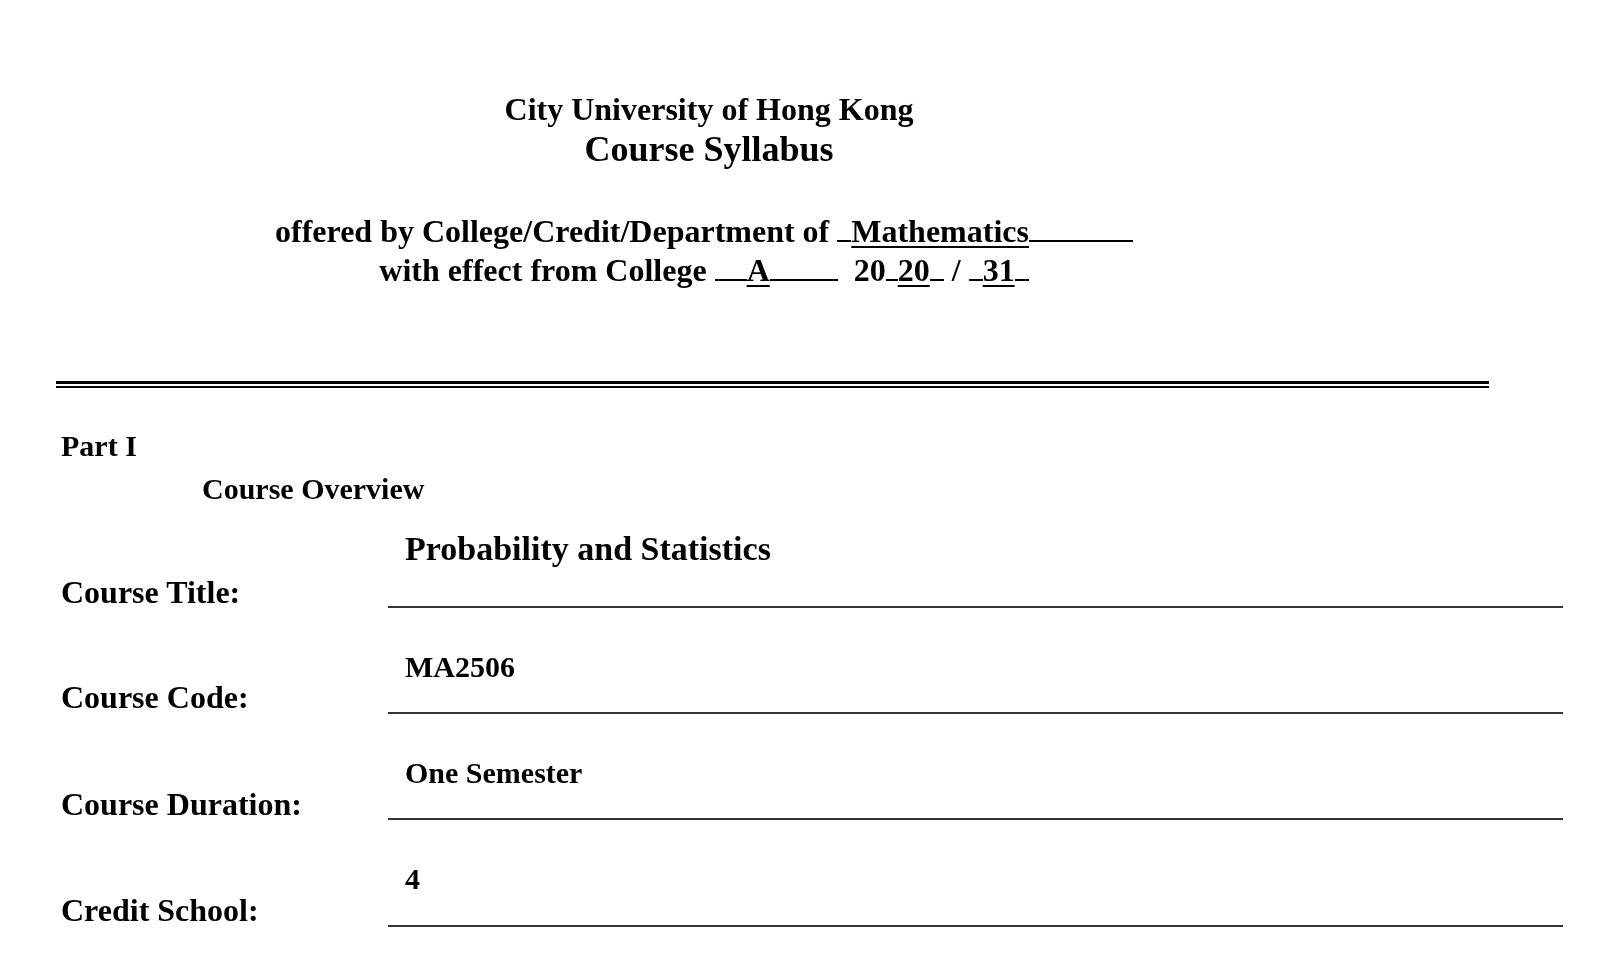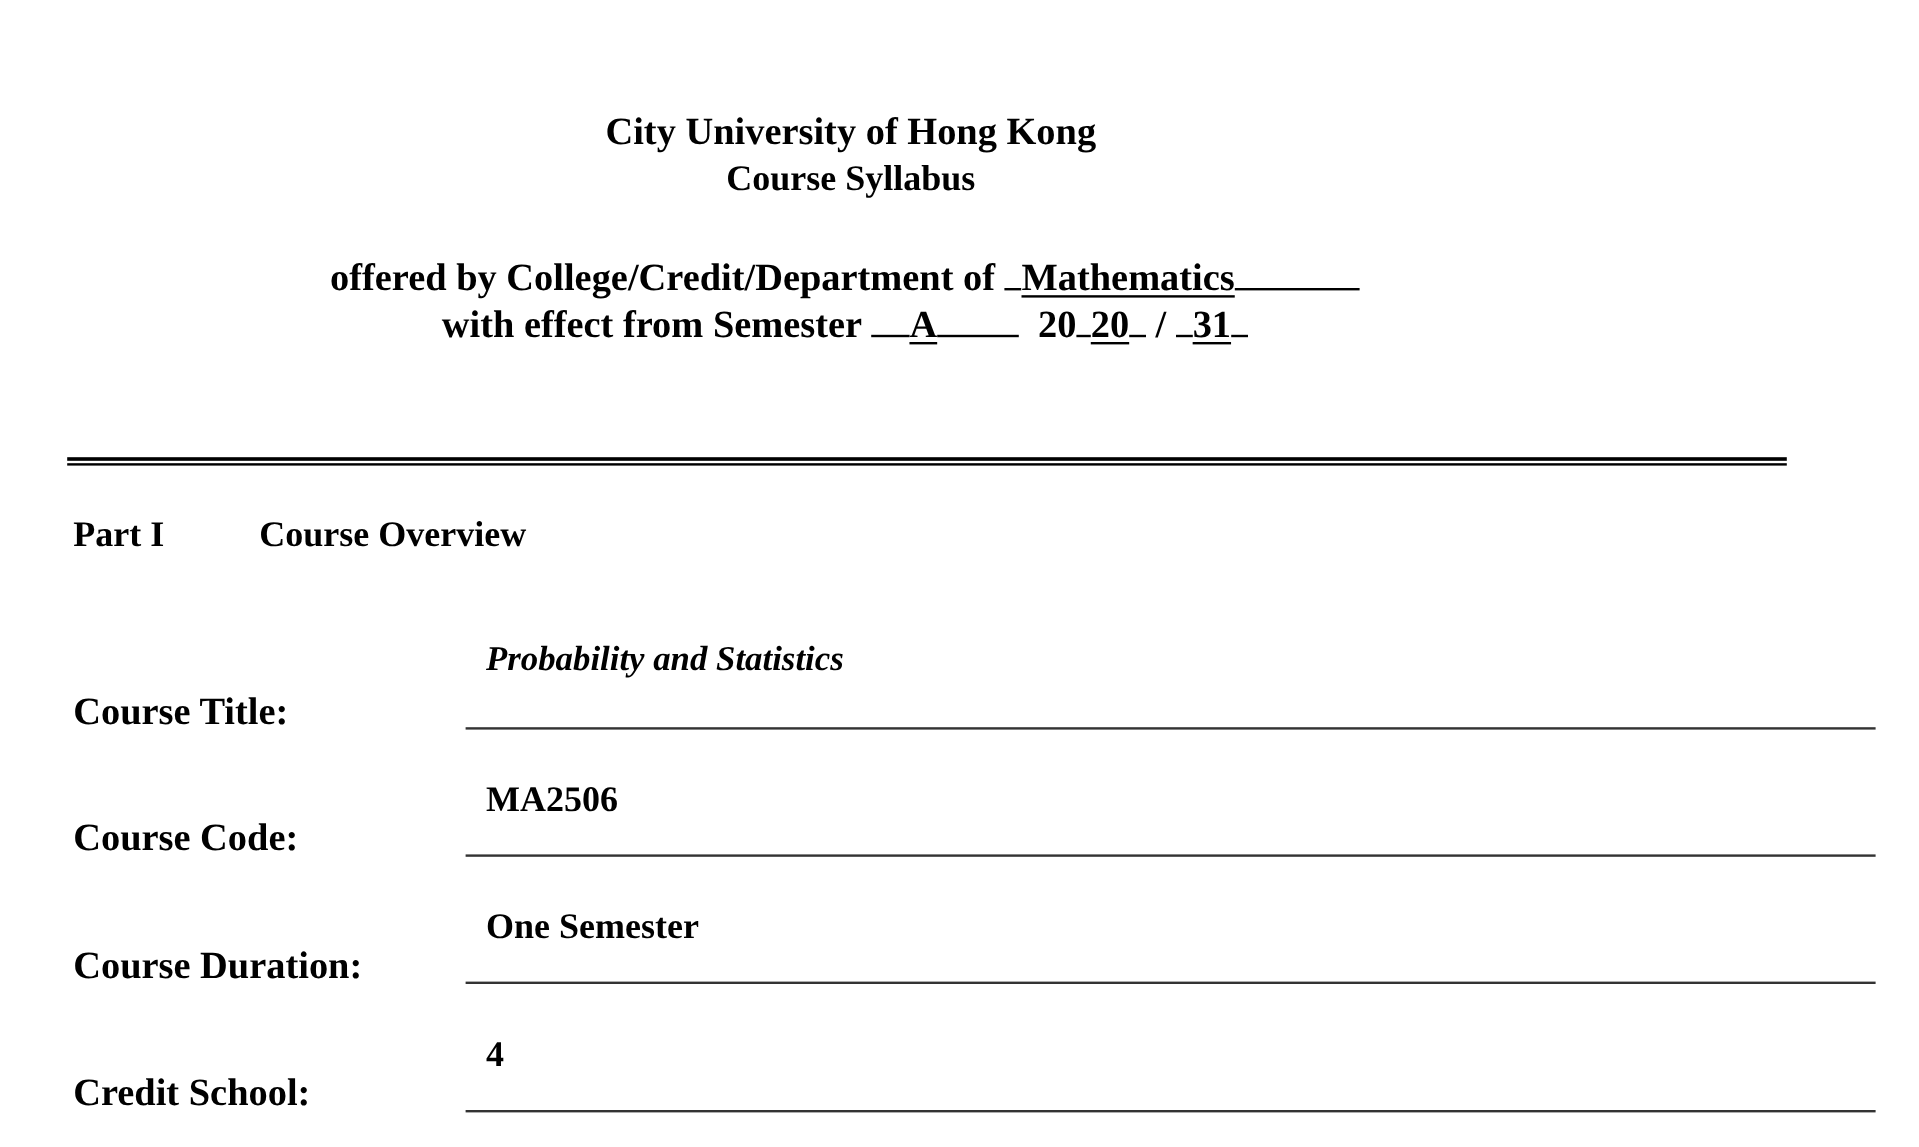--- a/index.html
+++ b/index.html
@@ -3,57 +3,57 @@
   <meta charset="utf-8">
   <style>
     html, body { margin: 0; padding: 0; background: #ffffff; }
     body {
       width: 1599px; height: 956px; position: relative; overflow: hidden;
       font-family: "Liberation Serif", "DejaVu Serif", serif;
       color: #000000; font-weight: bold;
     }
     .center { position: absolute; left: 0; width: 1418px; text-align: center; }
     .title1 { top: 89px; font-size: 32px; line-height: 40px; }
-    .title2 { top: 129px; font-size: 30px; line-height: 40px; text-align: center; }
+    .title2 { top: 129px; font-size: 36px; line-height: 40px; text-align: center; }
     .offered { top: 210px; font-size: 32px; line-height: 40px; left: -5px; }
     .effect { top: 249px; font-size: 32px; line-height: 40px; left: -5px; }
     .ul { text-decoration: underline; text-decoration-thickness: 2px; text-underline-offset: 4px; }
     .blank { display: inline-block; border-bottom: 2px solid #000; height: 30px; vertical-align: baseline; }
     .double-rule {
       position: absolute; left: 56px; top: 381px; width: 1433px; height: 2px;
       border-top: 3px solid #000; border-bottom: 2px solid #000;
     }
     .part {
       position: absolute; top: 426px; left: 61px; font-size: 30px; line-height: 40px; font-family: Liberation Serif, serif;
     }
-    .part .heading { position: absolute; left: 155px; white-space: nowrap; }
+    .part .heading { position: absolute; left: 141px; white-space: nowrap; margin-top: 43px; }
     .field-label {
       position: absolute; left: 61px; font-size: 32px; line-height: 36px; white-space: nowrap;
     }
     .field-value {
       position: absolute; left: 405px; font-size: 30px; line-height: 36px; white-space: nowrap;
     }
-    .field-value.big { font-size: 29px; font-style: italic; }
+    .field-value.big { font-size: 34px; }
     .field-line {
       position: absolute; left: 388px; width: 1175px; height: 0; border-top: 2px solid #333;
     }
   </style>
 </head>
 <body>
 
 <div class="center title1">City University of Hong Kong</div>
 <div class="center title2">Course Syllabus</div>
 
 <div class="center offered">
   <span>offered by College/Credit/Department of</span>
   <span class="blank" style="width:14px"></span><span class="ul">Mathematics</span><span class="blank" style="width:104px"></span>
 </div>
 
 <div class="center effect">
-  <span>with effect from Semester</span>
+  <span>with effect from College</span>
   <span class="blank" style="width:32px"></span><span class="ul">A</span><span class="blank" style="width:68px"></span>
   &nbsp;<span>20</span><span class="blank" style="width:12px"></span><span class="ul">20</span><span class="blank" style="width:14px"></span>
   <span>/</span>
   <span class="blank" style="width:14px"></span><span class="ul">31</span><span class="blank" style="width:14px"></span>
 </div>
 
 <div class="double-rule"></div>
 
 <div class="part">
   <span>Part I</span>

